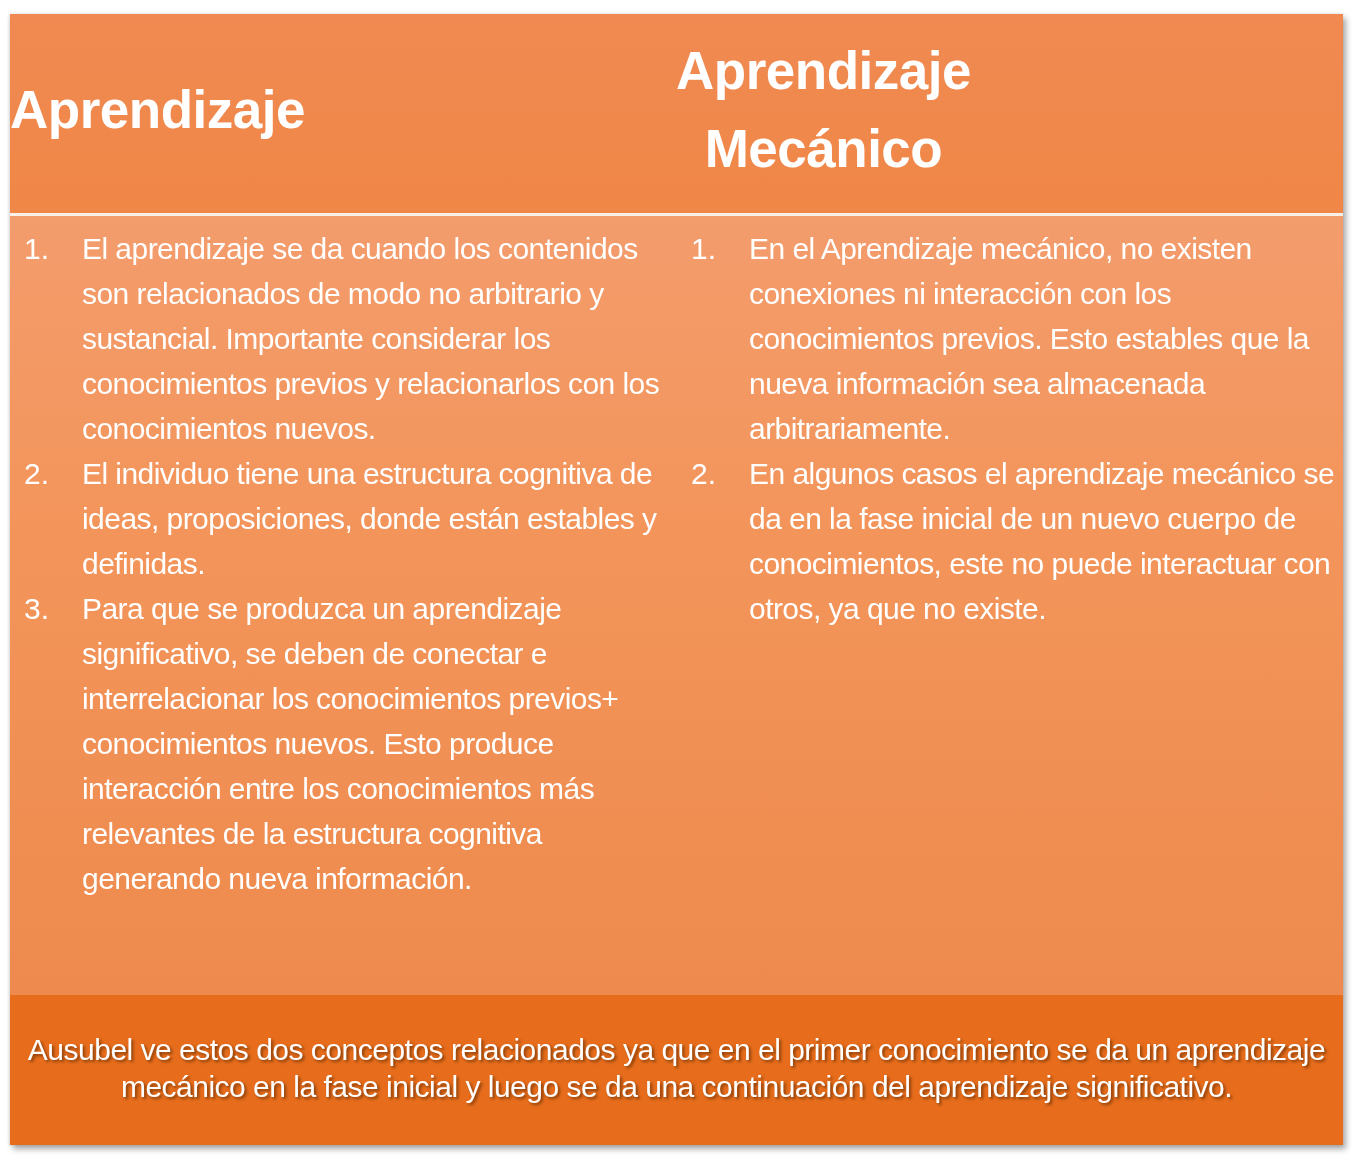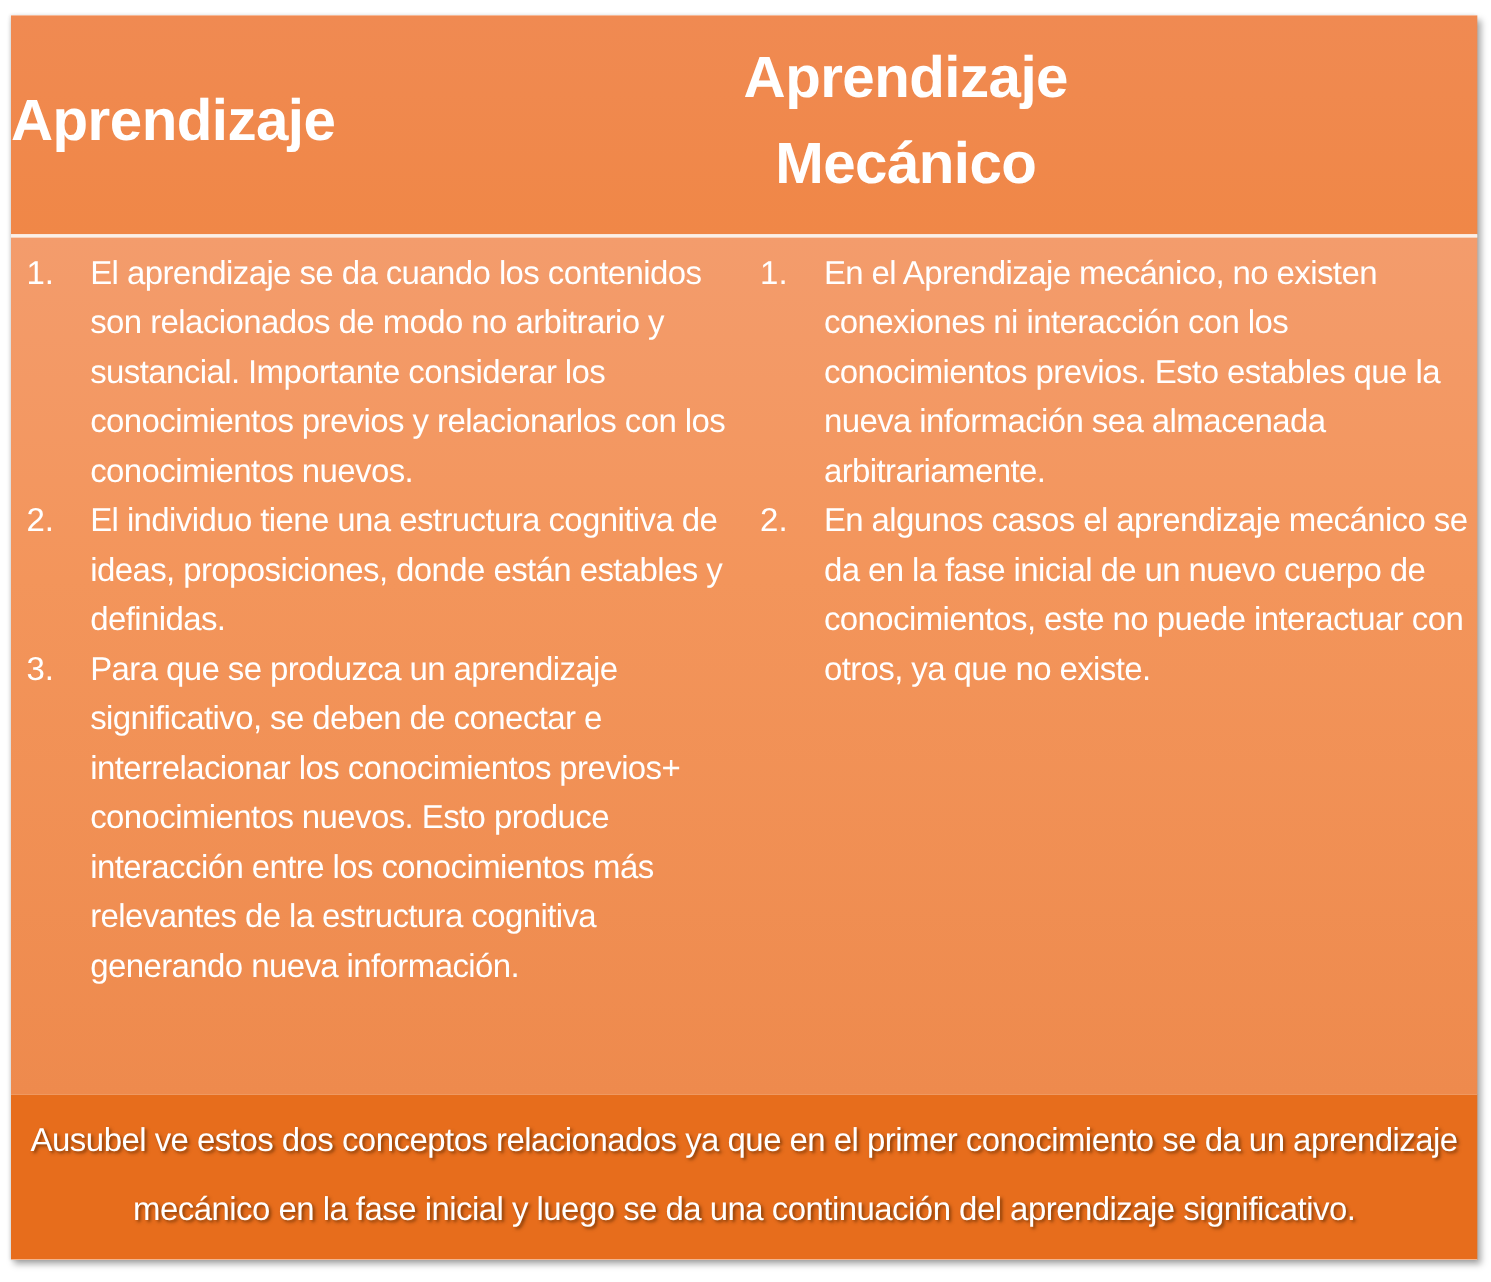--- a/index.html
+++ b/index.html
@@ -83,21 +83,21 @@
     }
     .footer-row {
       height: 150px;
       background: #e76d1c;
       display: flex;
       align-items: center;
       justify-content: center;
       text-align: center;
       color: #ffffff;
       font-size: 30px;
-      line-height: 63px;
+      line-height: 37px;
       padding: 0 16px 4px 16px;
       box-sizing: border-box;
       text-shadow: 2px 2px 3px rgba(90,40,0,0.7);
       letter-spacing: -0.5px;
     }
   </style>
 </head>
 <body>
 
 <div class="table">

